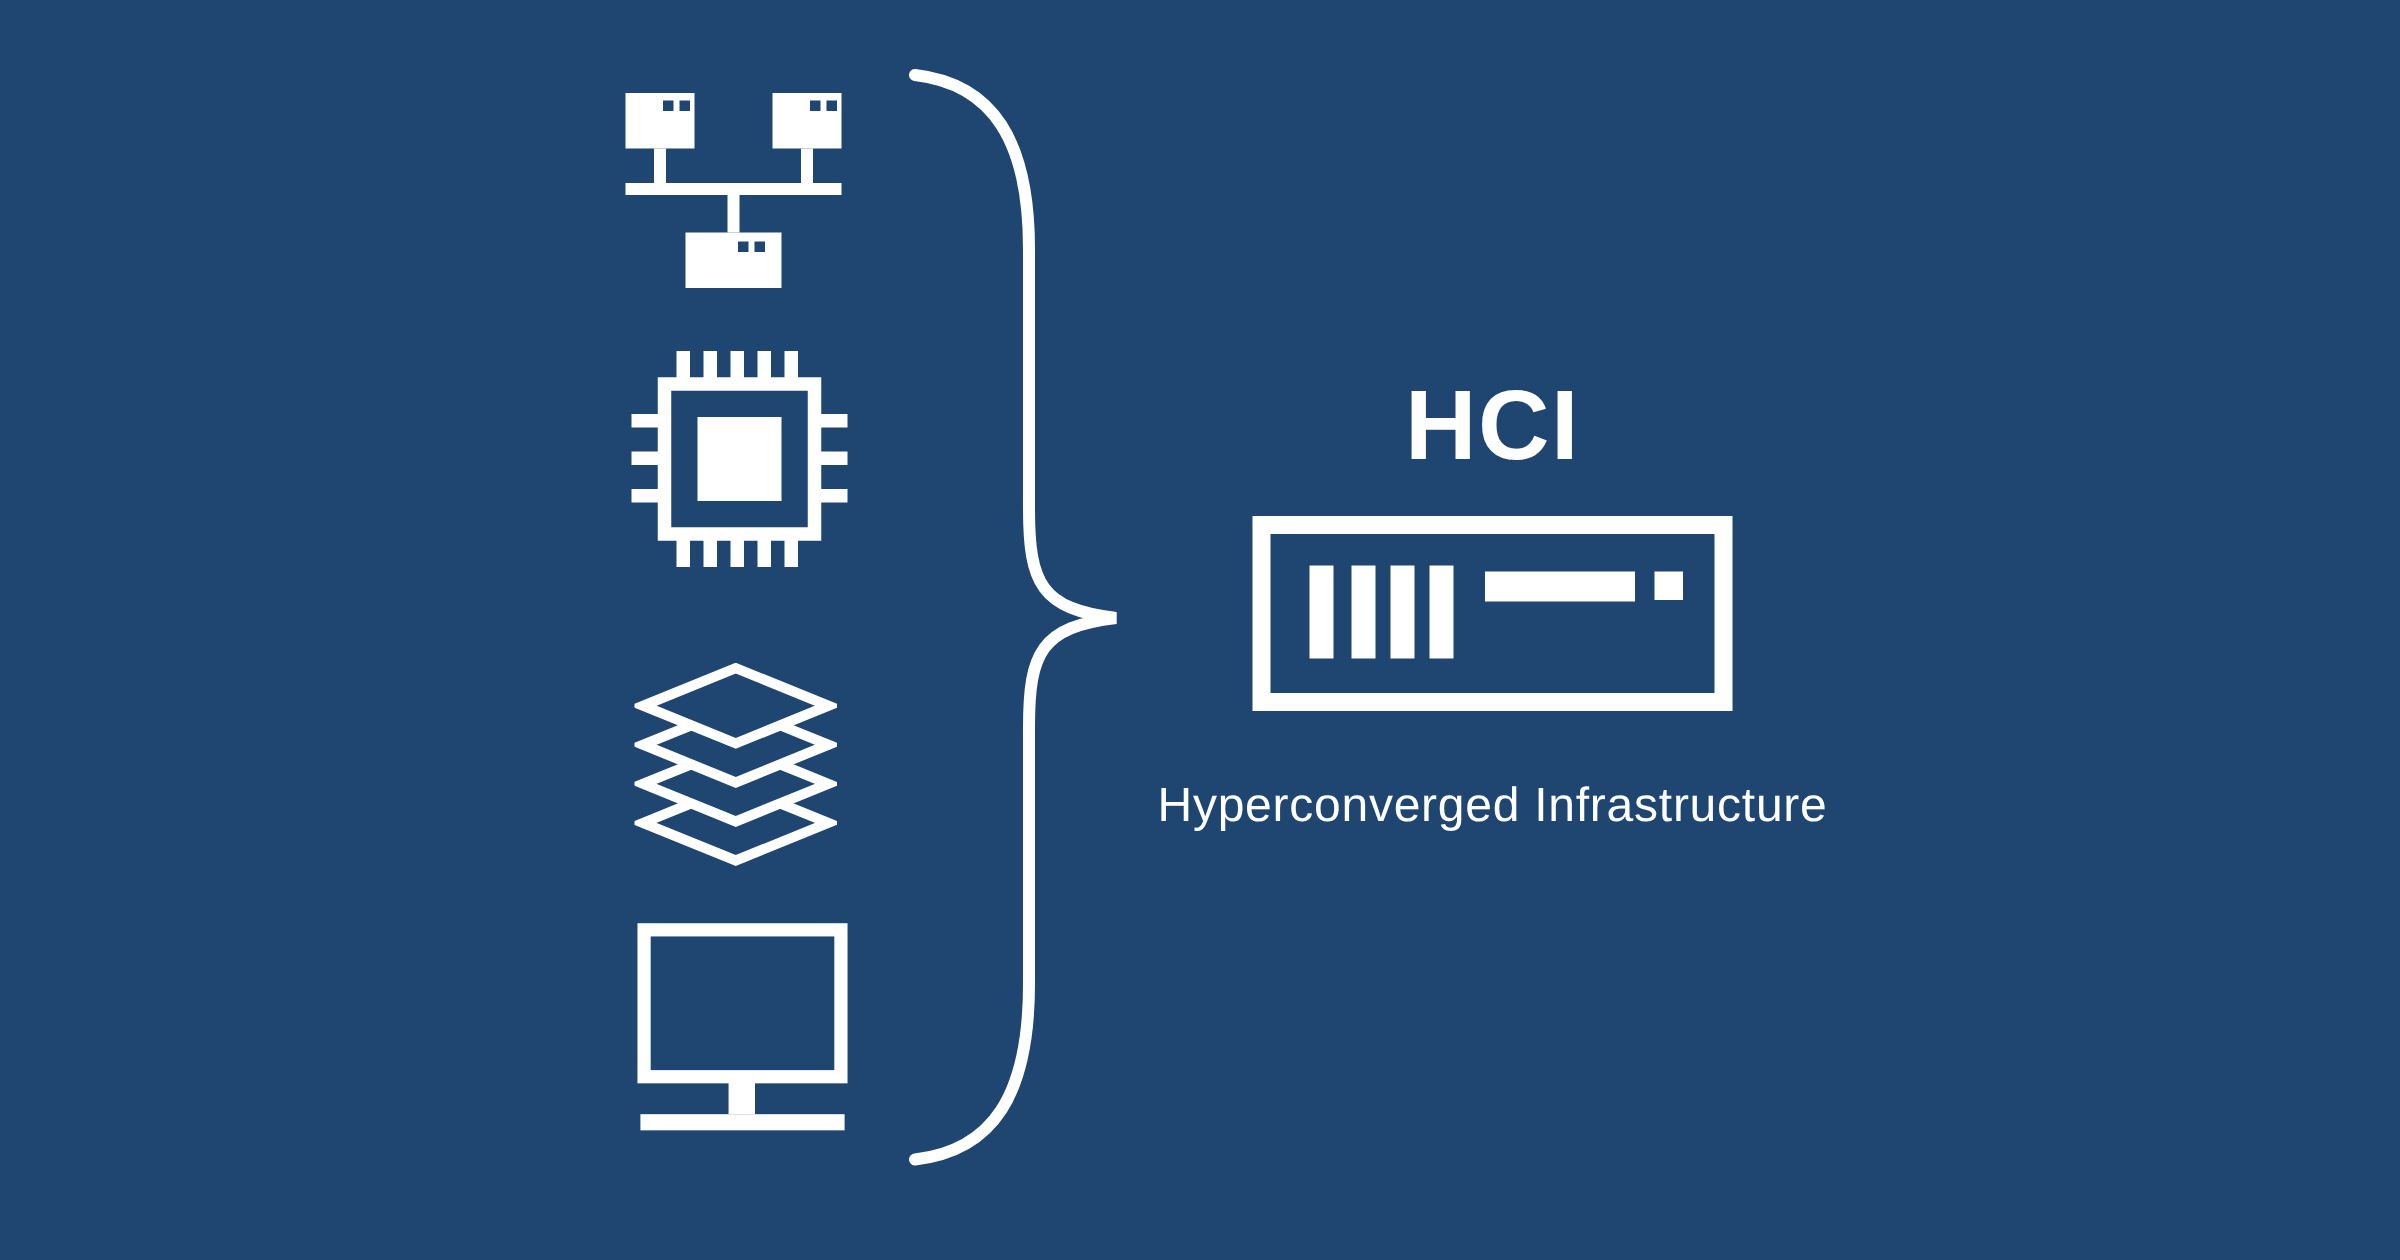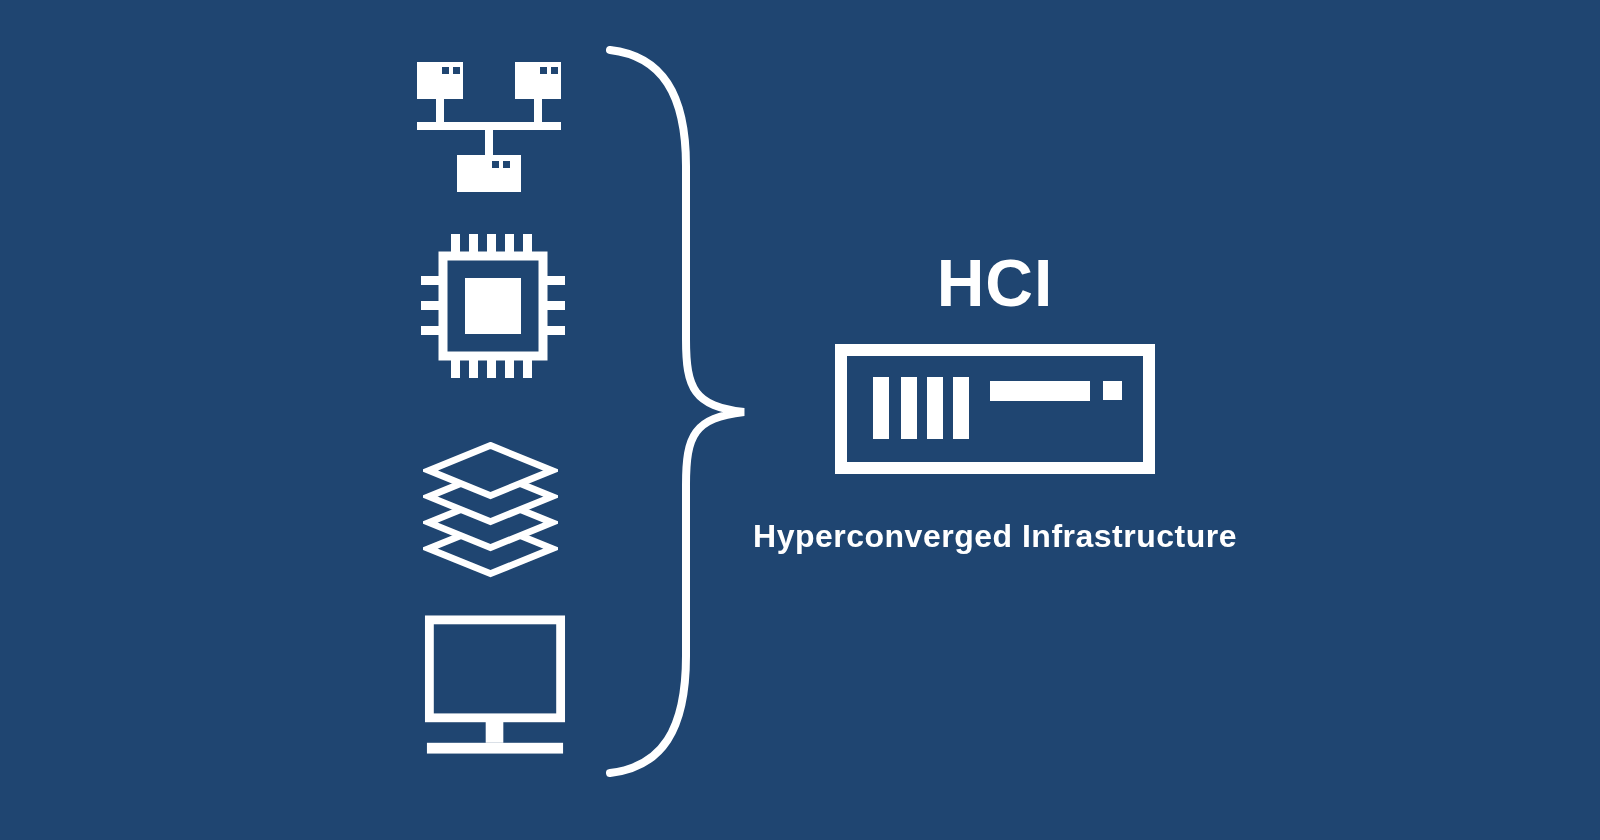--- a/index.html
+++ b/index.html
@@ -42,21 +42,21 @@
     font-weight:700;
     line-height:1;
     letter-spacing:1px;
     color:var(--fg);
     margin-bottom:28px;
   }
   .icon-server{width:322px;height:130px;}
   .hci-label{
     margin-top:44px;
     font-size:32px;
-    font-weight:700;
+    font-weight:400;
     letter-spacing:0.5px;
     color:var(--fg);
     white-space:nowrap;
   }
 </style>
 </head>
 <body>
 
 <div class="canvas">
 

